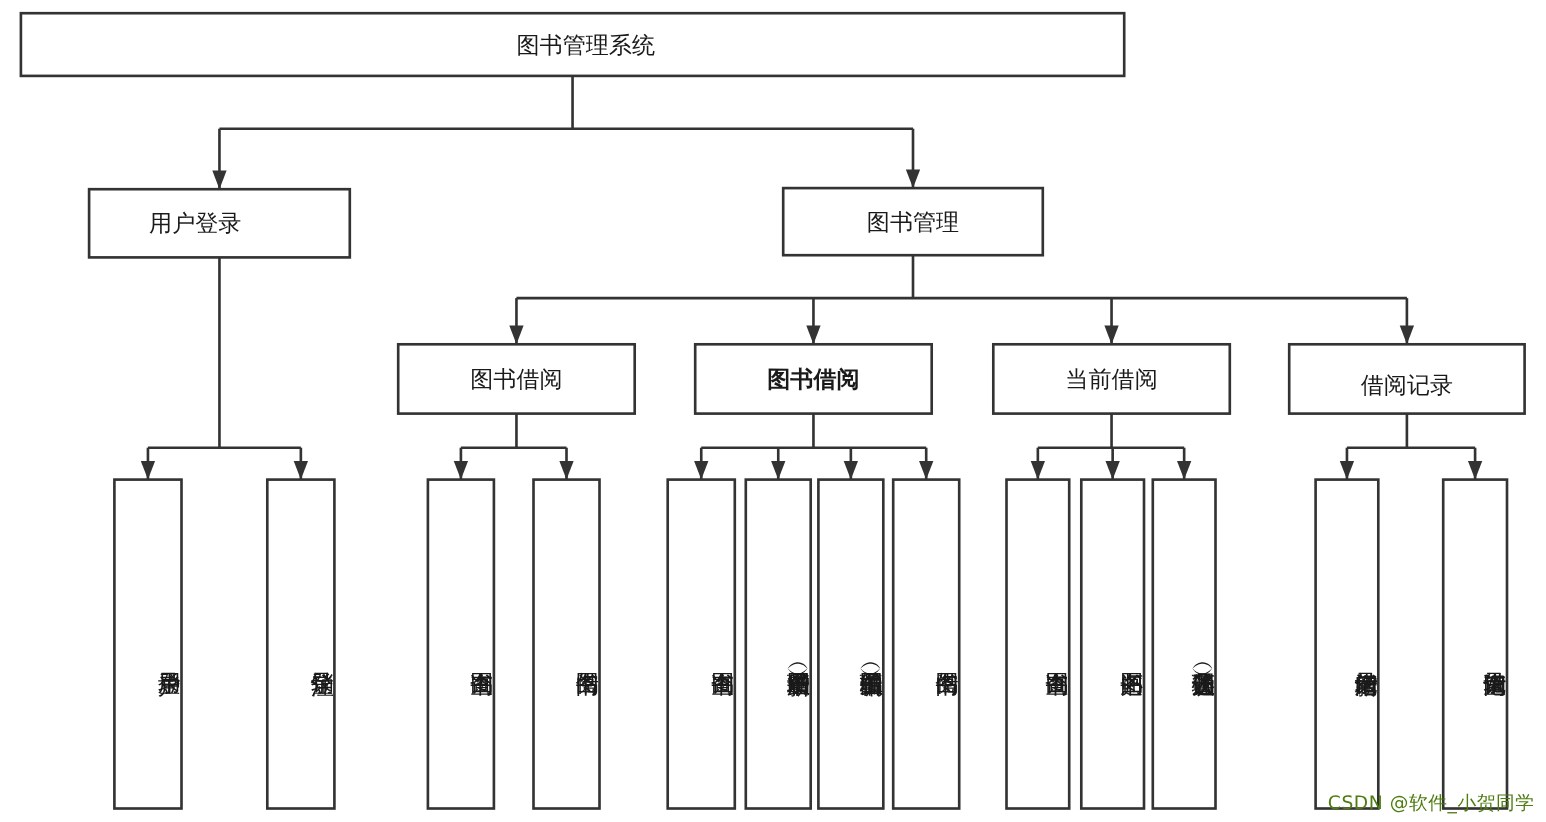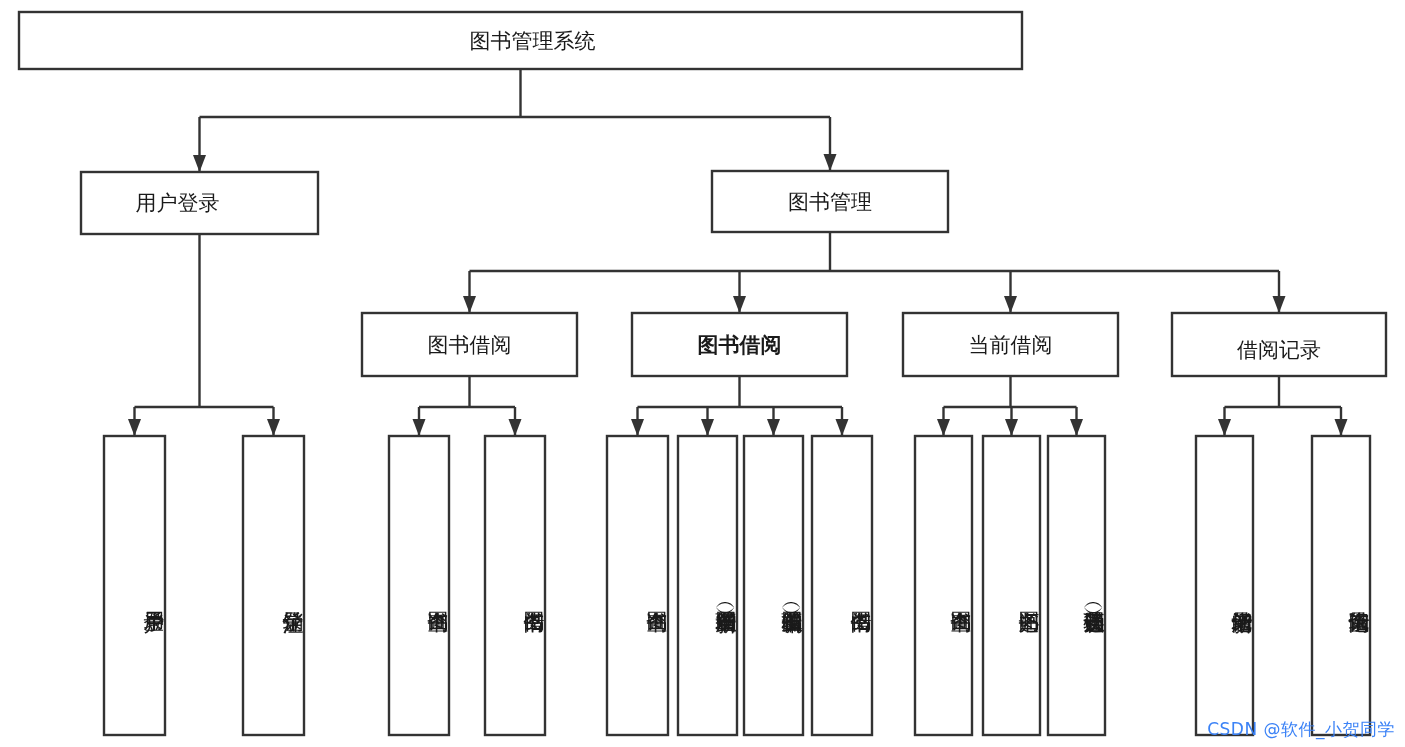--- a/index.html
+++ b/index.html
@@ -64,21 +64,21 @@
     align-items: center;
     justify-content: center;
     pointer-events: none;
   }
   #watermark {
     position: absolute;
     right: 10px;
     bottom: 6px;
     font-family: "DejaVu Sans", "Liberation Sans", sans-serif;
     font-size: 17px;
-    color: #3b82f6;
+    color: #4d7c0f;
     letter-spacing: 0.5px;
     white-space: nowrap;
   }
 </style>
 </head>
 <body>
 
 <div id="diagram-root">
   <svg class="diagram" id="diagram-svg" viewBox="0 0 1405 747">
       <g>

